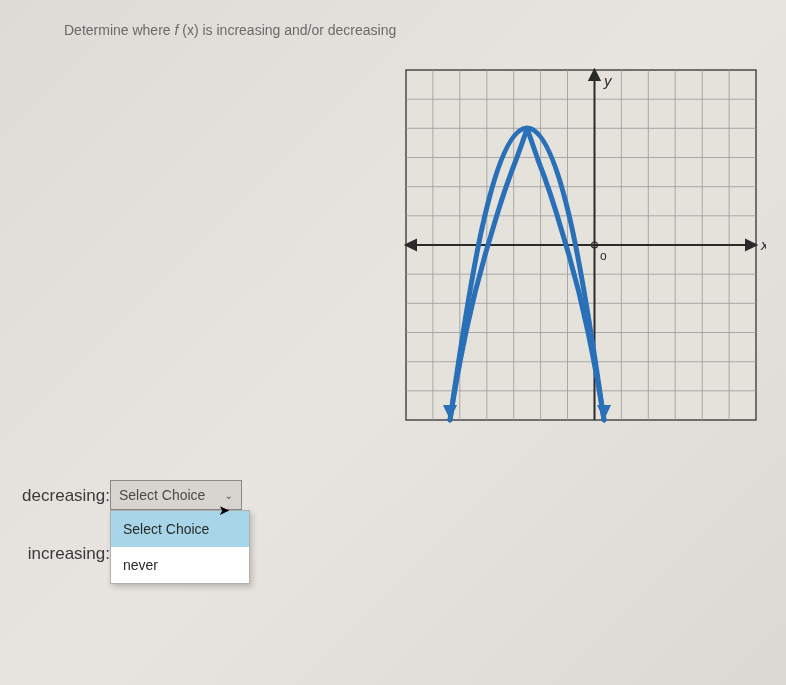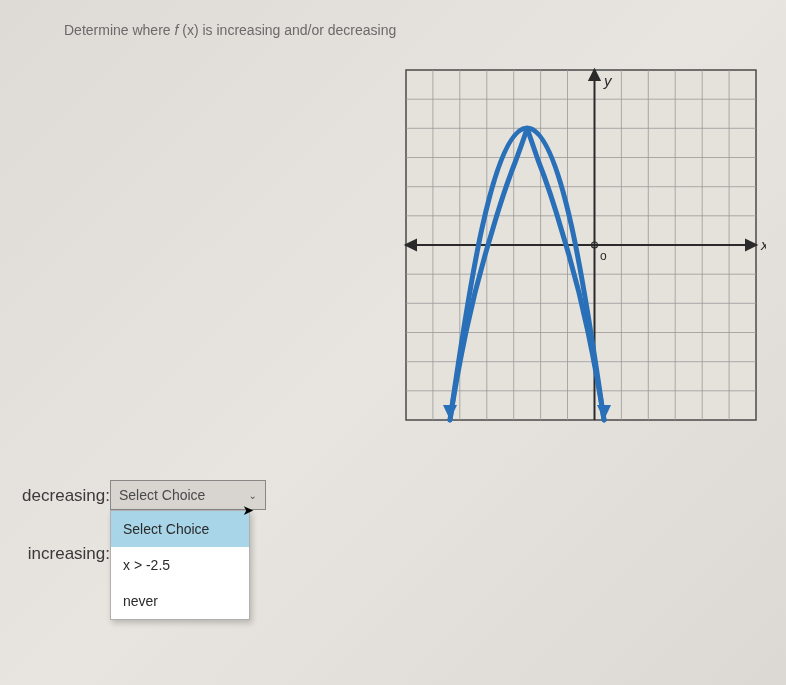--- a/index.html
+++ b/index.html
@@ -38,21 +38,21 @@
     }
     .control-label {
       color: #3a3a3a;
       font-size: 17px;
       padding-top: 6px;
       text-align: right;
       width: 90px;
     }
     .select-box {
       position: relative;
-      width: 156px;
+      width: 132px;
     }
     .select-header {
       background: #d8d5d0;
       border: 1px solid #888;
       padding: 6px 8px;
       color: #4a4a4a;
       font-size: 14px;
       display: flex;
       justify-content: space-between;
       align-items: center;
@@ -172,21 +172,20 @@
   <div class="control-row">
     <div class="control-label">decreasing:</div>
     <div class="select-box">
       <div class="select-header">
         <span>Select Choice</span>
         <span class="chevron">⌄</span>
       </div>
       <div class="cursor-arrow">➤</div>
       <div class="dropdown">
         <div class="dropdown-item highlighted">Select Choice</div>
-        <div class="dropdown-item">x &gt; -2.5</div>
         <div class="dropdown-item">never</div>
       </div>
     </div>
   </div>
   <div class="control-row">
     <div class="control-label">increasing:</div>
     <div class="empty-select"></div>
   </div>
 </div>
 

